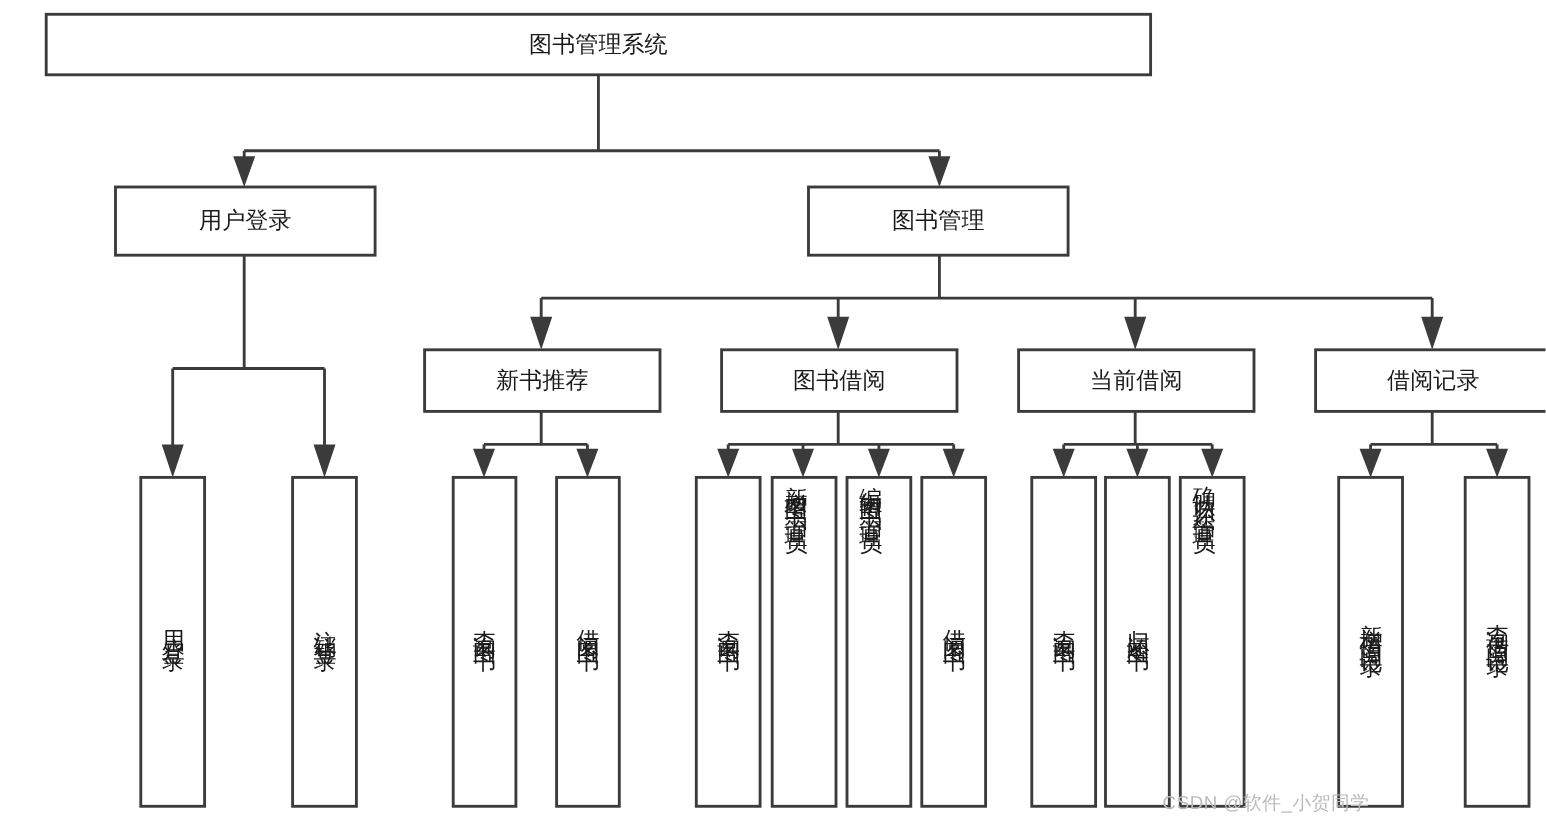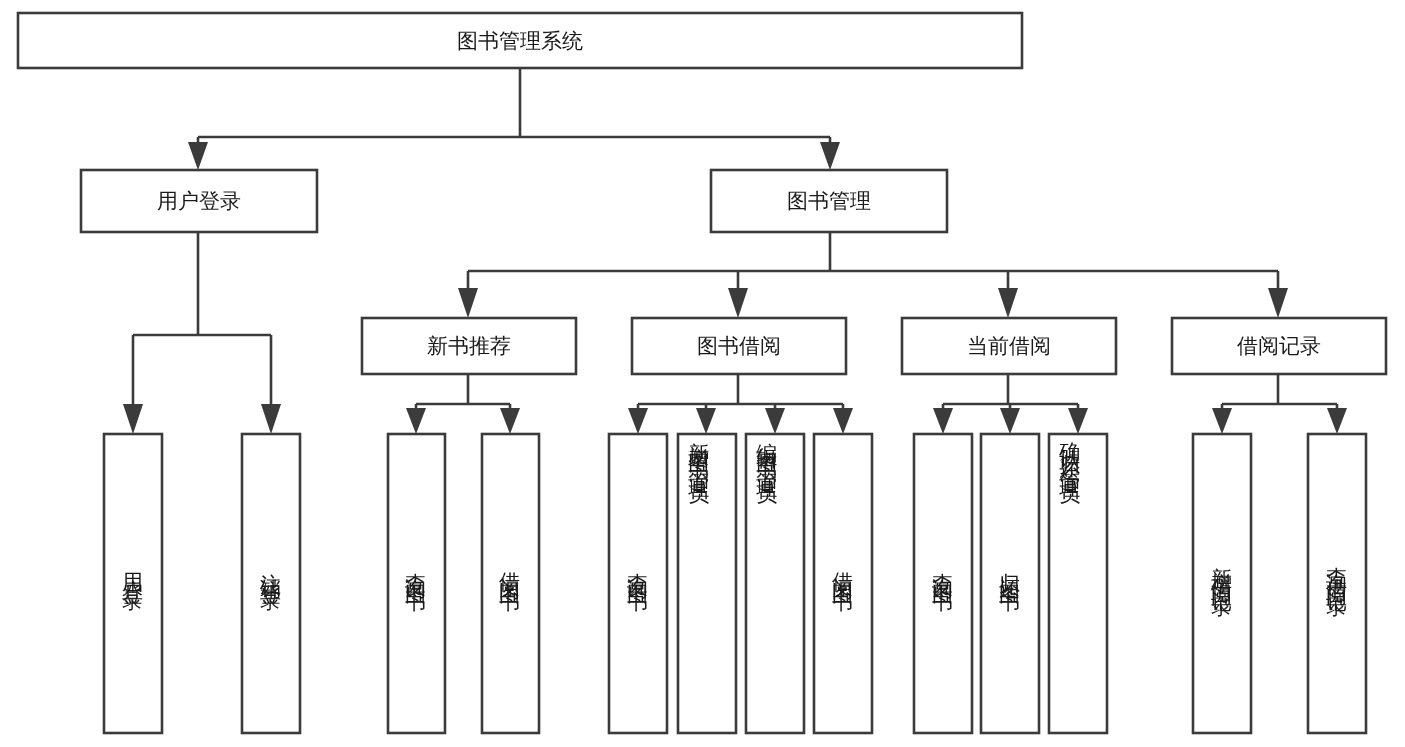--- a/index.html
+++ b/index.html
@@ -12,20 +12,21 @@
     width: 1405px;
     height: 747px;
     font-family: "Liberation Sans", "DejaVu Sans", sans-serif;
     overflow: hidden;
     position: relative;
   }
   #diagram-root {
     position: relative;
     width: 1229px;
     height: 747px;
+    margin-left: 24px;
   }
   svg#diagram-svg {
     position: absolute;
     left: 0;
     top: 0;
     width: 1405px;
     height: 747px;
     display: block;
   }
   .node-box {
@@ -243,14 +244,15 @@
       <text class="node-label-v" x="1222" y="568.21484375" writing-mode="tb" glyph-orientation-vertical="0" style="letter-spacing:6px;">新增借阅记录</text>
     </g>
 
     <g>
       <rect class="node-box" x="1308" y="434" width="58" height="299"></rect>
       <text class="node-label-v" x="1337" y="568.21484375" writing-mode="tb" glyph-orientation-vertical="0" style="letter-spacing:6px;">查询借阅记录</text>
     </g>
 
   </svg>
 
+  <div class="watermark">CSDN @软件_小贺同学</div>
 
 </div>
 
 </body></html>

